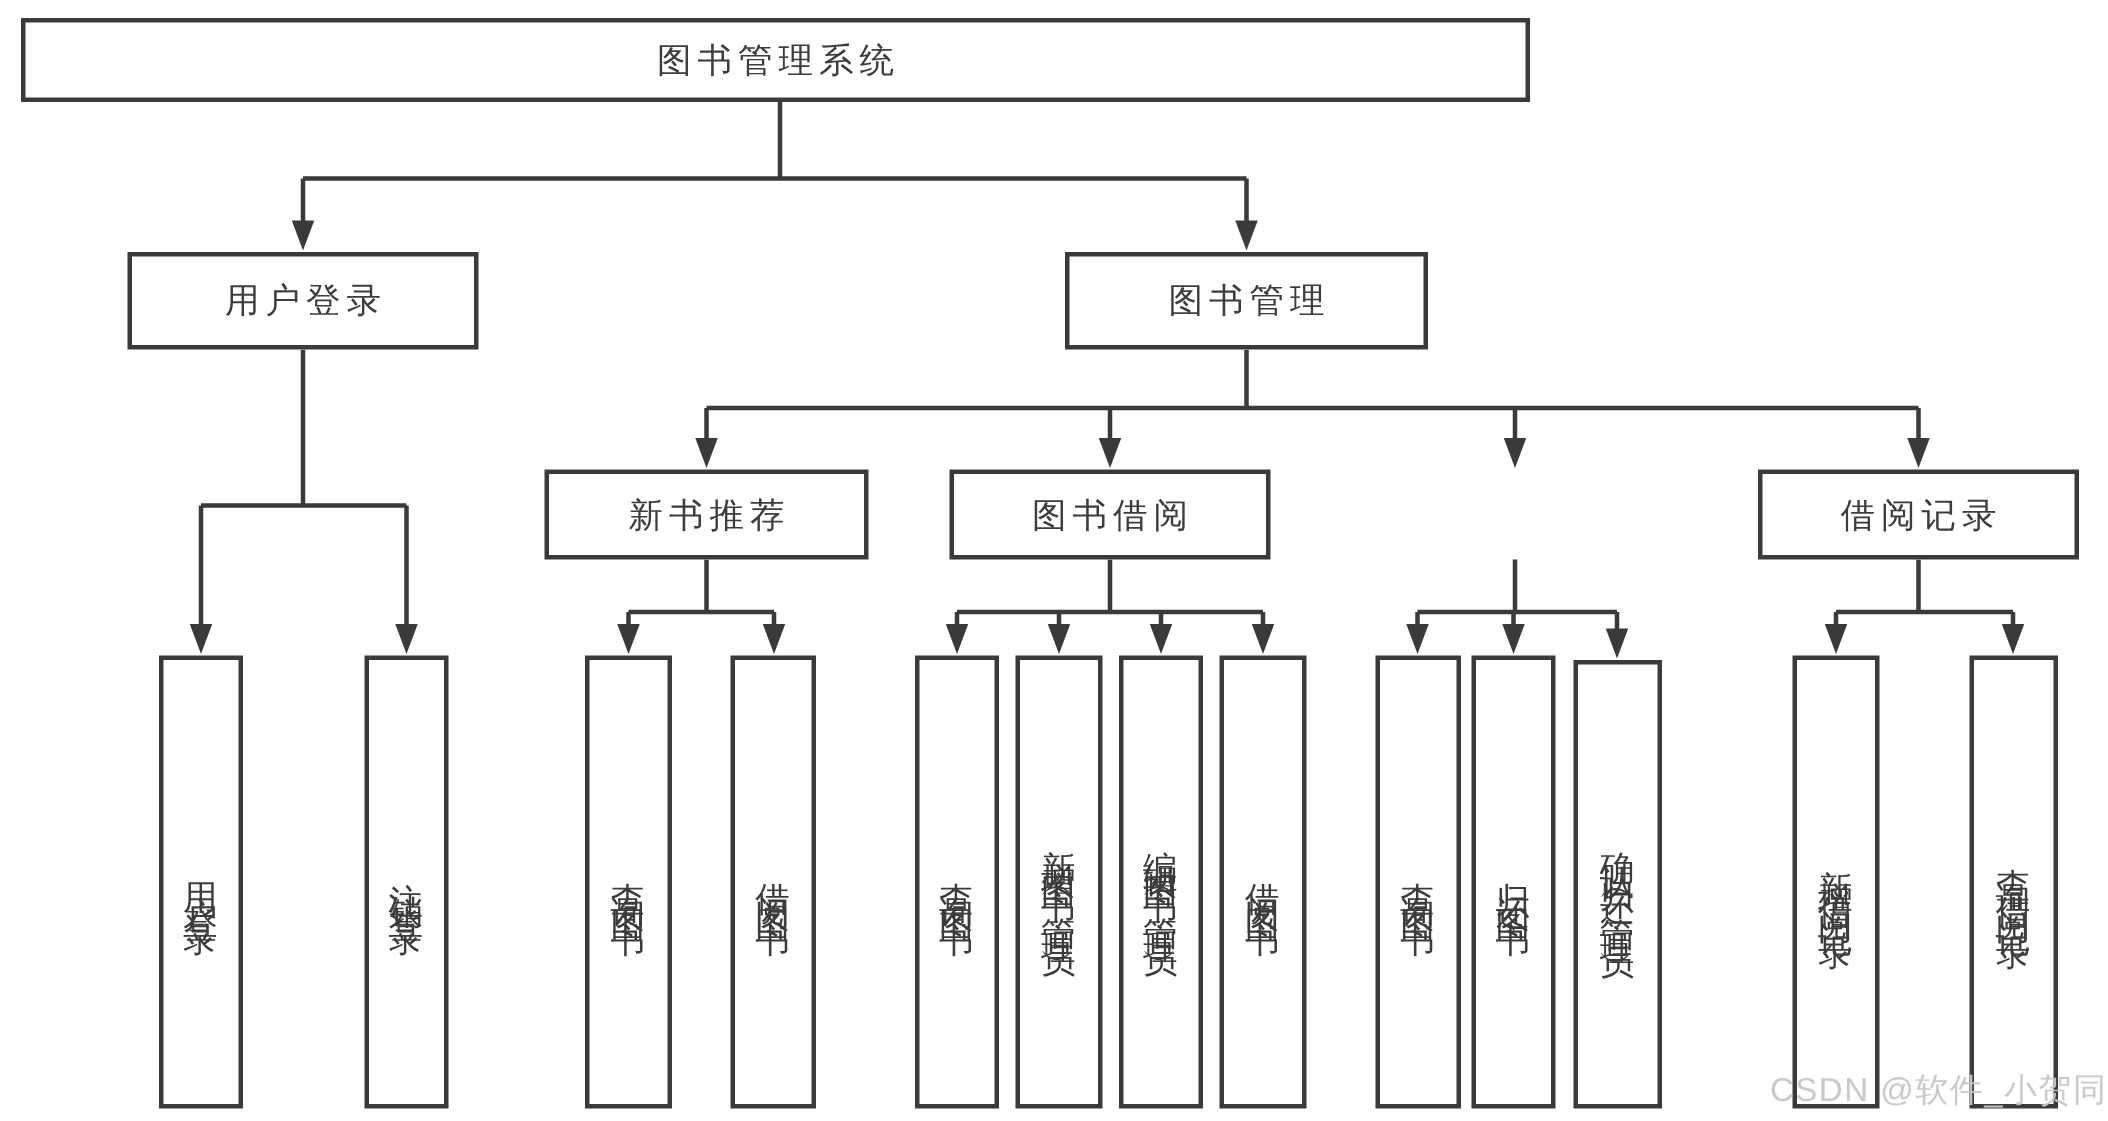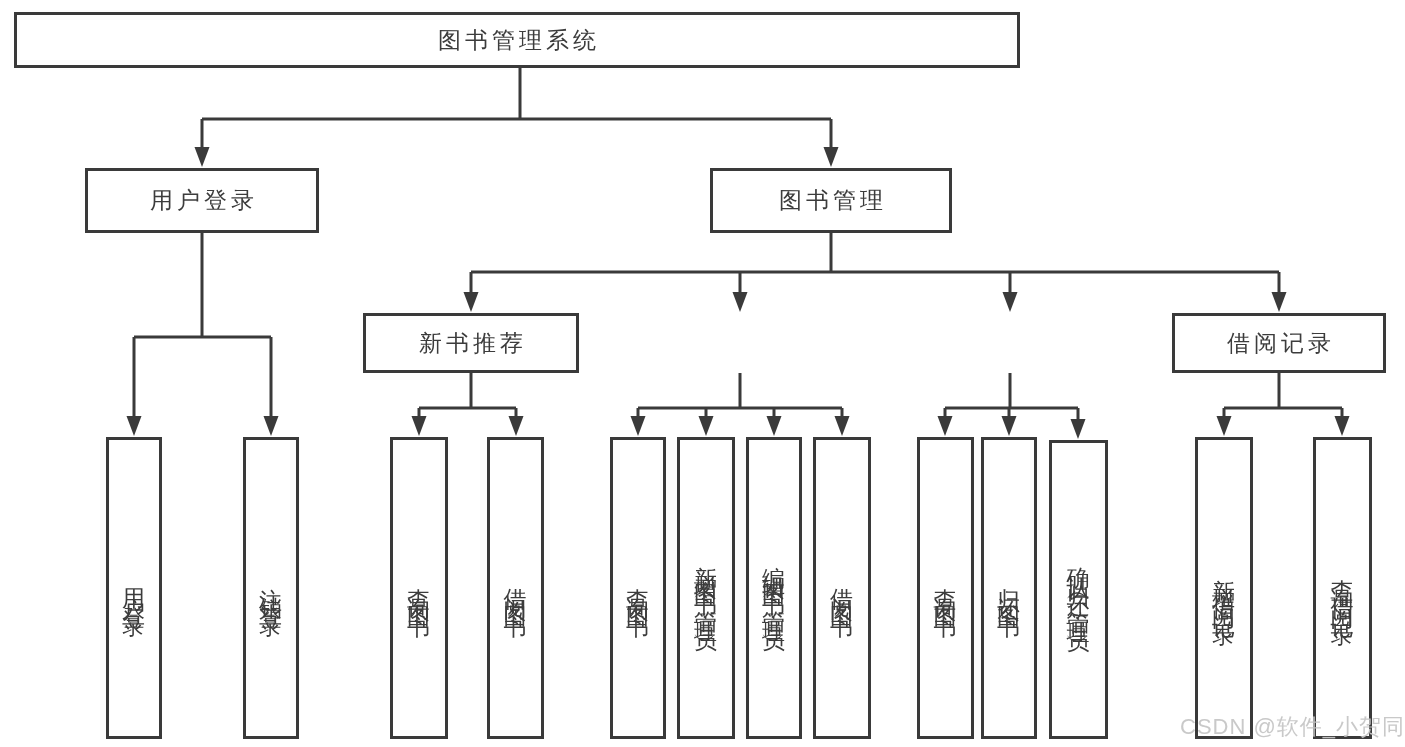--- a/index.html
+++ b/index.html
@@ -112,20 +112,23 @@
   <div class="box" style="left:85px; top:168px; width:234px; height:65px;">
     <span class="h-label">用户登录</span>
   </div>
   <div class="box" style="left:710px; top:168px; width:242px; height:65px;">
     <span class="h-label">图书管理</span>
   </div>
 
   <div class="box" style="left:363px; top:313px; width:216px; height:60px;">
     <span class="h-label">新书推荐</span>
   </div>
+  <div class="box" style="left:633px; top:313px; width:214px; height:60px;">
+    <span class="h-label">图书借阅</span>
+  </div>
   <div class="box" style="left:1172px; top:313px; width:214px; height:60px;">
     <span class="h-label">借阅记录</span>
   </div>
 
   <div class="box leaf" style="left:106px; width:56px;">
     <span class="v-label">用户登录</span>
   </div>
   <div class="box leaf" style="left:243px; width:56px;">
     <span class="v-label">注销登录</span>
   </div>

